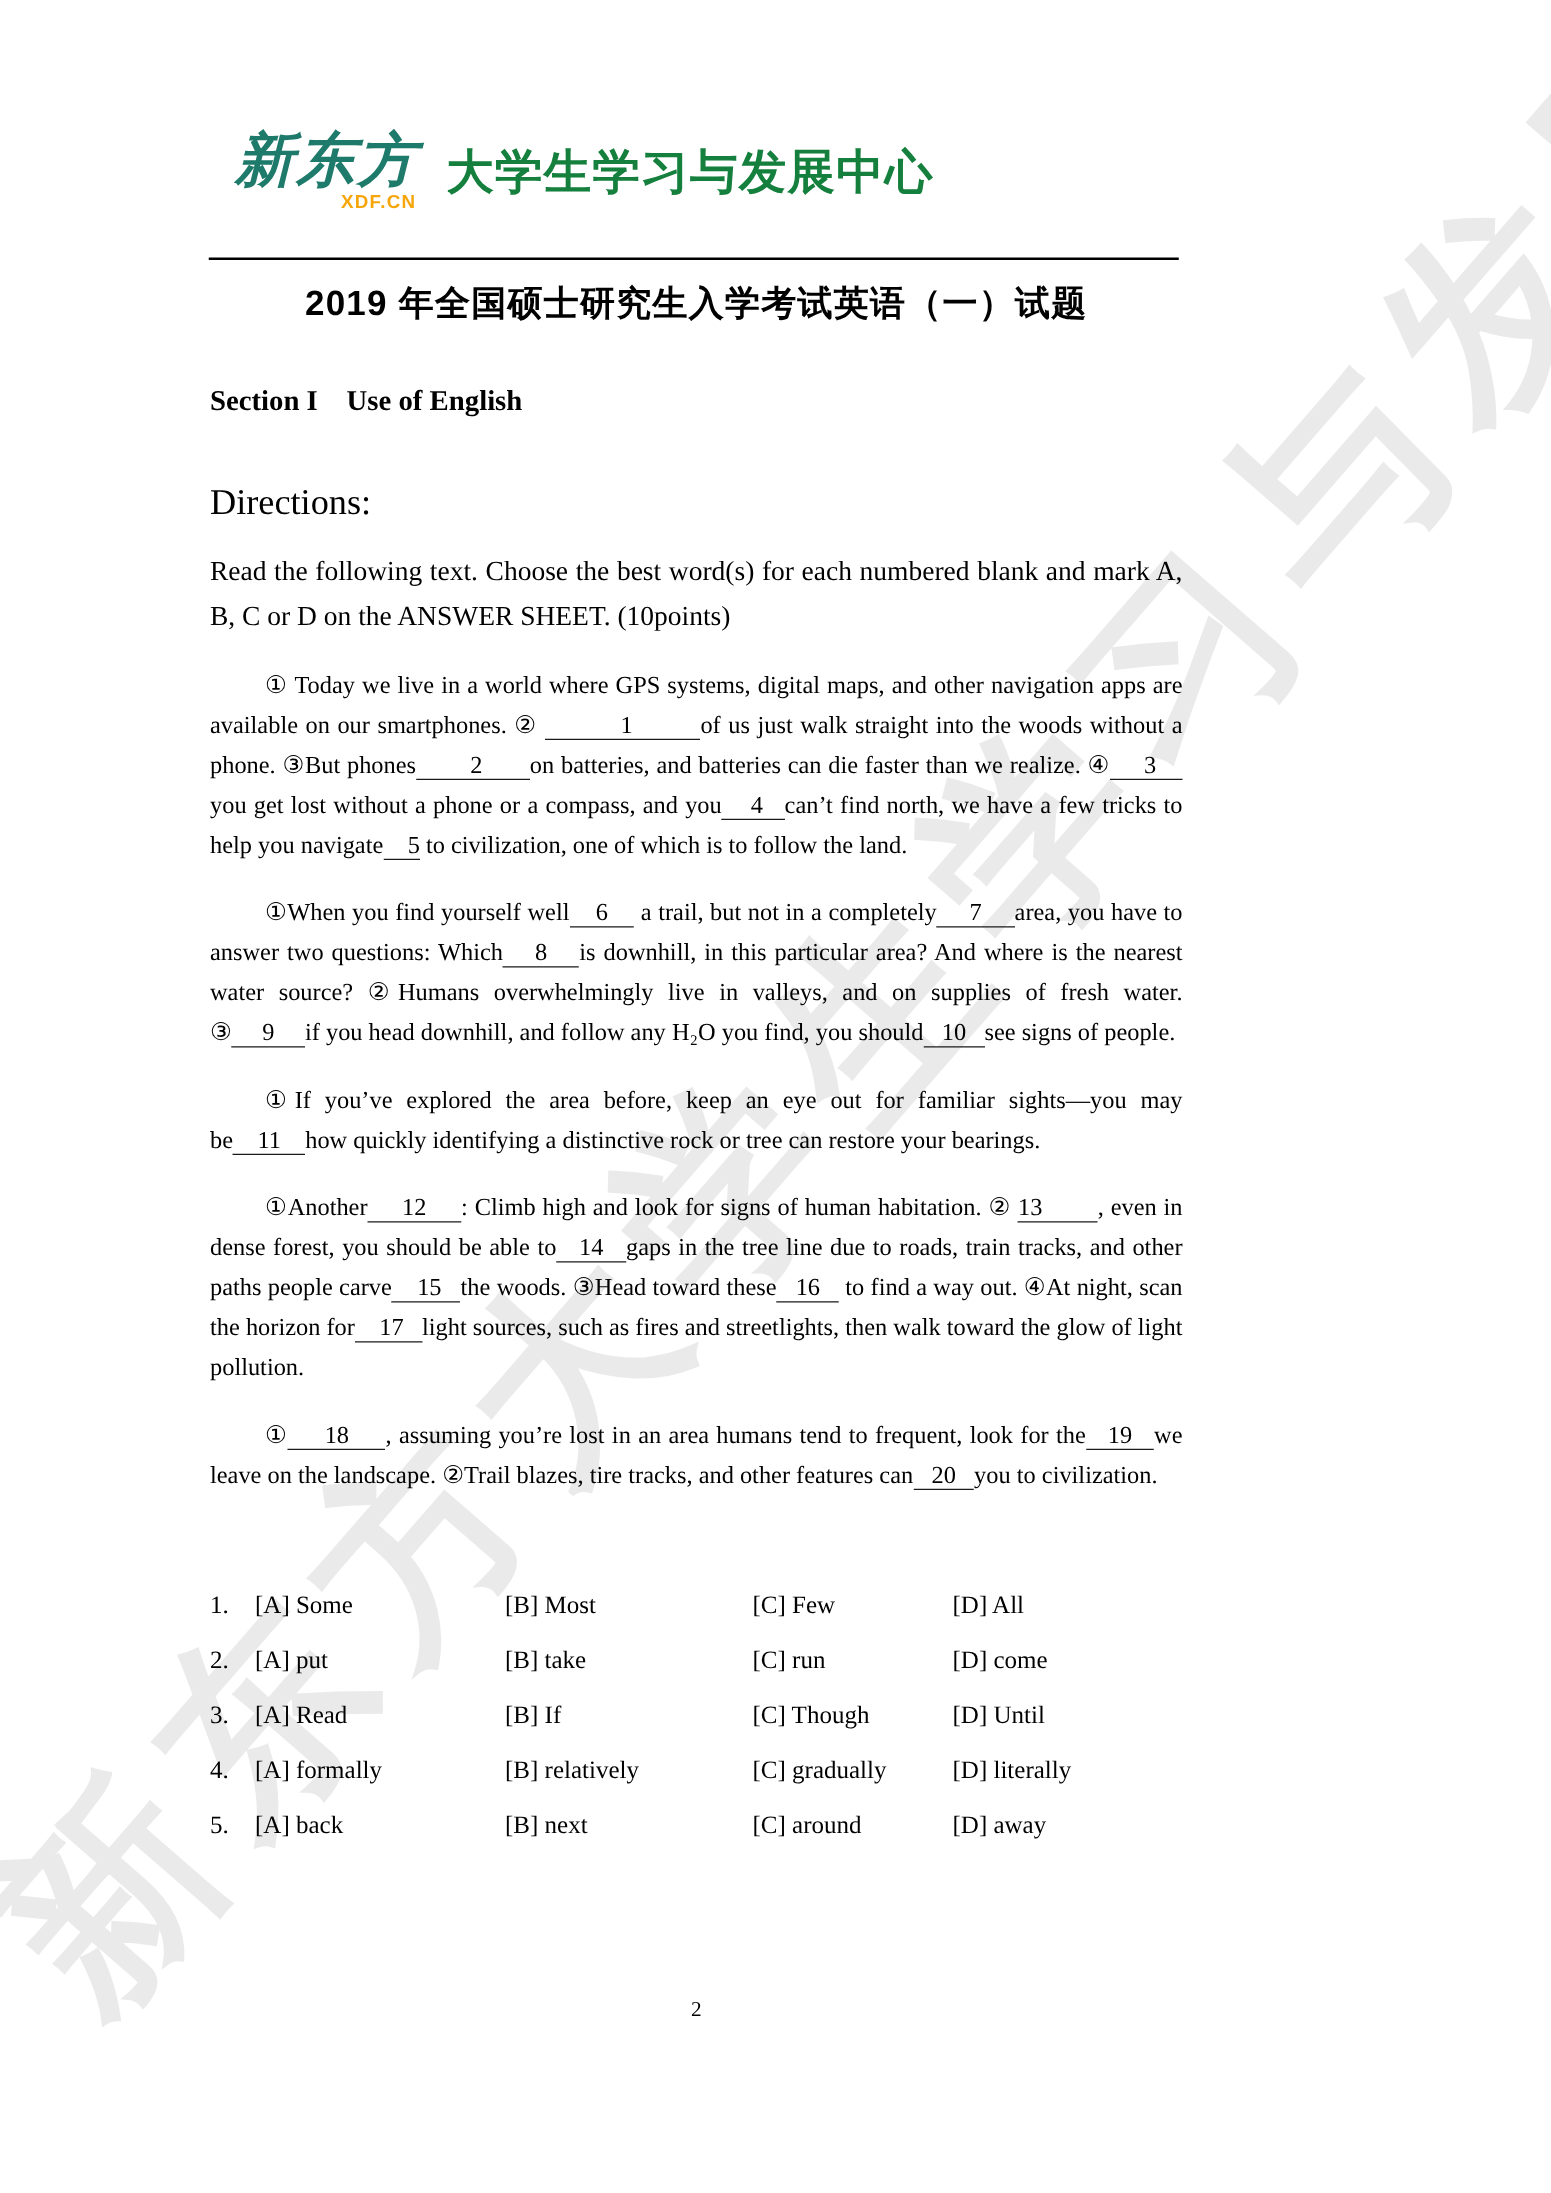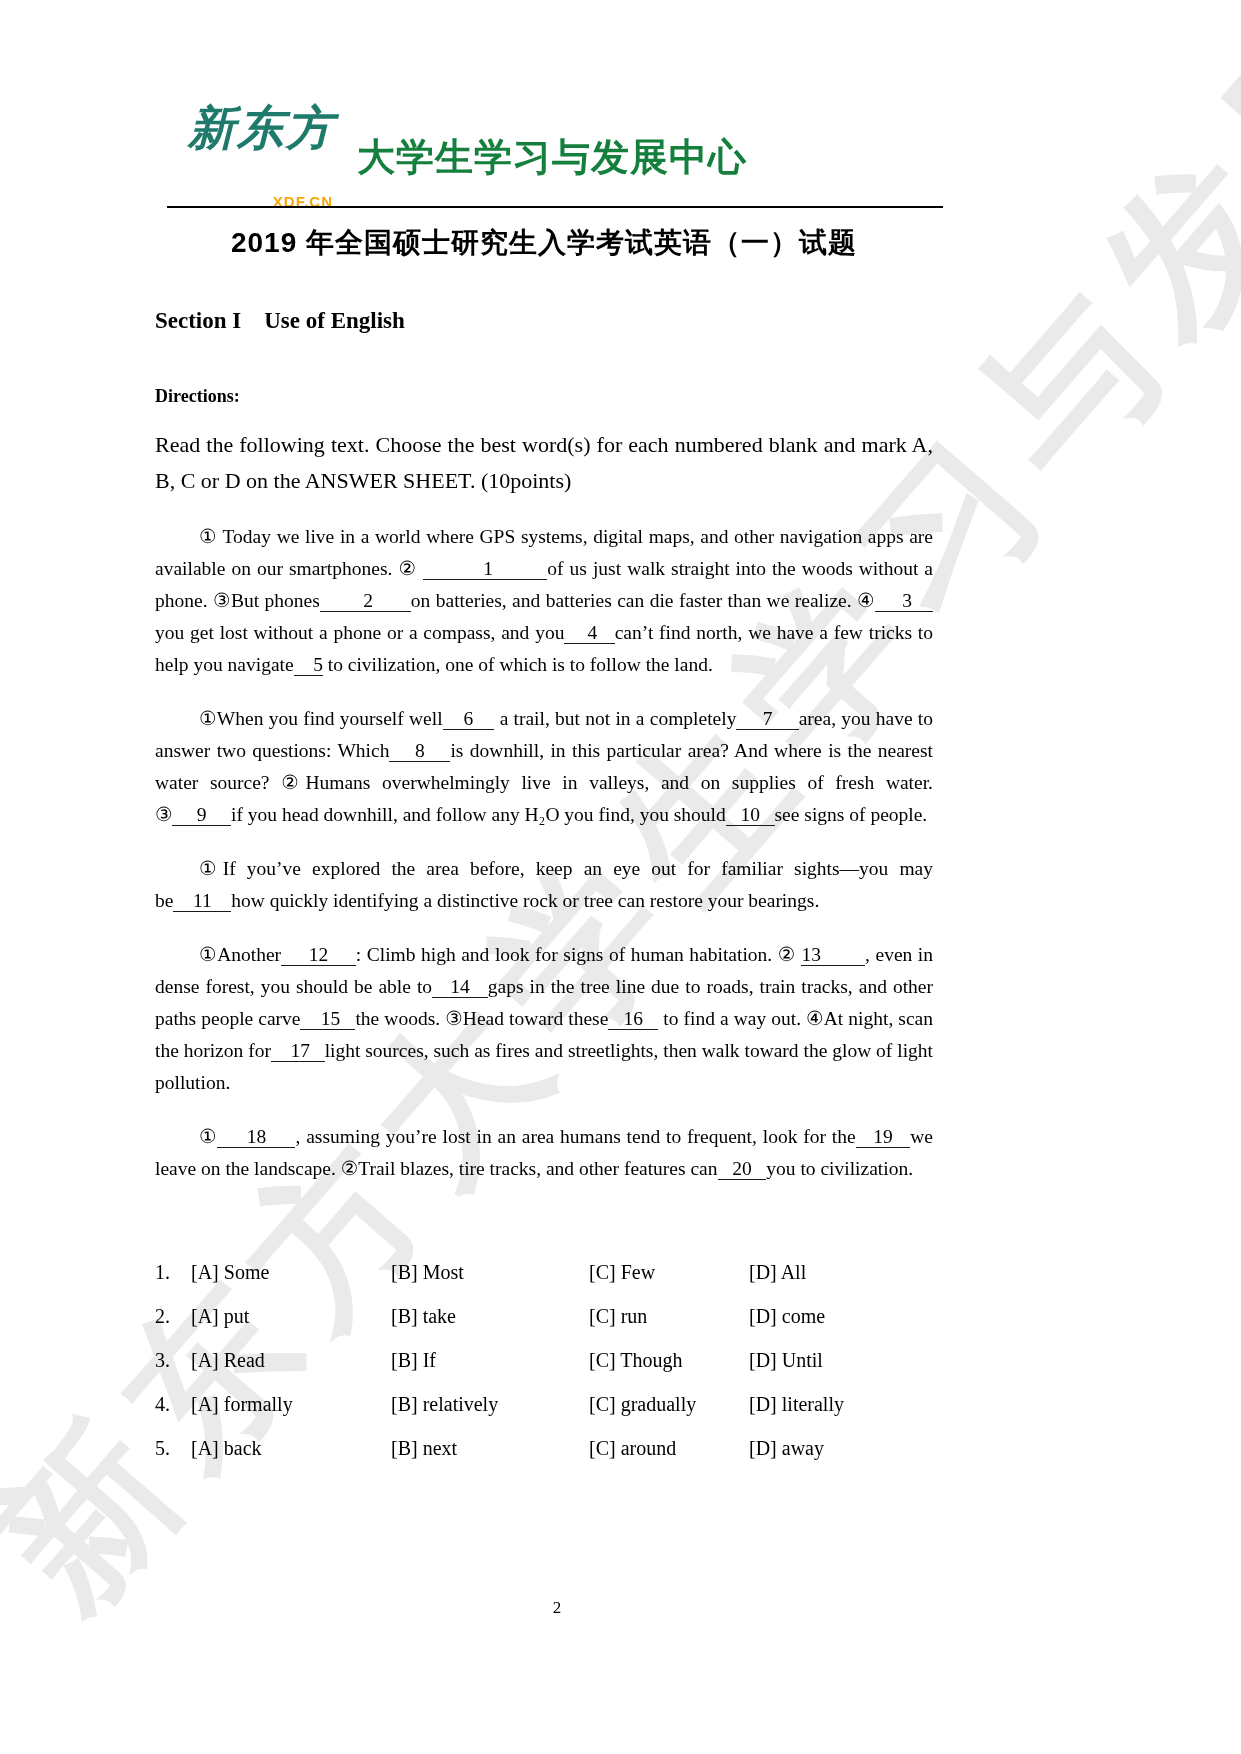--- a/index.html
+++ b/index.html
@@ -20,53 +20,53 @@
     letter-spacing:22px;
     transform:rotate(-49deg);
     transform-origin:0 100%;
     left:120px;top:1430px;
     z-index:0;
   }
   .logo-row{
     position:absolute;left:188px;top:104px;
     display:flex;align-items:center;gap:22px;z-index:2;
   }
-  .brand-block{display:flex;flex-direction:column;align-items:flex-end;gap:40px;}
+  .brand-block{display:flex;flex-direction:column;align-items:flex-end;}
   .brand-cn{
     font-family:"Liberation Sans","DejaVu Sans",sans-serif;
     font-weight:bold;font-style:italic;
     font-size:47px;line-height:1;
     color:#1e7a6a;letter-spacing:2px;
   }
   .brand-url{
     font-family:"Liberation Sans","DejaVu Sans",sans-serif;
     font-weight:bold;font-size:15px;letter-spacing:1px;
     color:#f6a60a;margin-top:2px;margin-right:2px;
   }
   .center-name{
     font-family:"Liberation Sans","DejaVu Sans",sans-serif;
     font-weight:bold;font-size:38px;color:#15803d;letter-spacing:1px;
   }
   .rule{
     position:absolute;left:167px;top:206px;width:776px;height:0;
     border-top:2px solid #000;z-index:2;
   }
   .content{
-    position:absolute;left:155px;top:224px;width:778px;z-index:1;
+    position:absolute;left:168px;top:224px;width:778px;z-index:1;
   }
   .title{
     font-family:"Liberation Sans","DejaVu Sans",sans-serif;
     font-weight:bold;font-size:28px;margin:0;
     text-align:center;letter-spacing:1px;
   }
   .section{
     font-weight:bold;font-size:23px;margin:46px 0 0 0;
   }
   .directions{
-    font-weight:bold;font-size:18px;margin:52px 0 0 0;
+    font-weight:normal;font-size:29px;margin:52px 0 0 0;
   }
   .intro{
     font-size:22px;line-height:1.64;margin:20px 0 0 0;text-align:justify;
   }
   .para{
     font-size:19.5px;line-height:1.64;margin:22px 0 0 0;
     text-align:justify;text-indent:44px;
   }
   .blank{
     border-bottom:1px solid #1a1a1a;white-space:nowrap;

